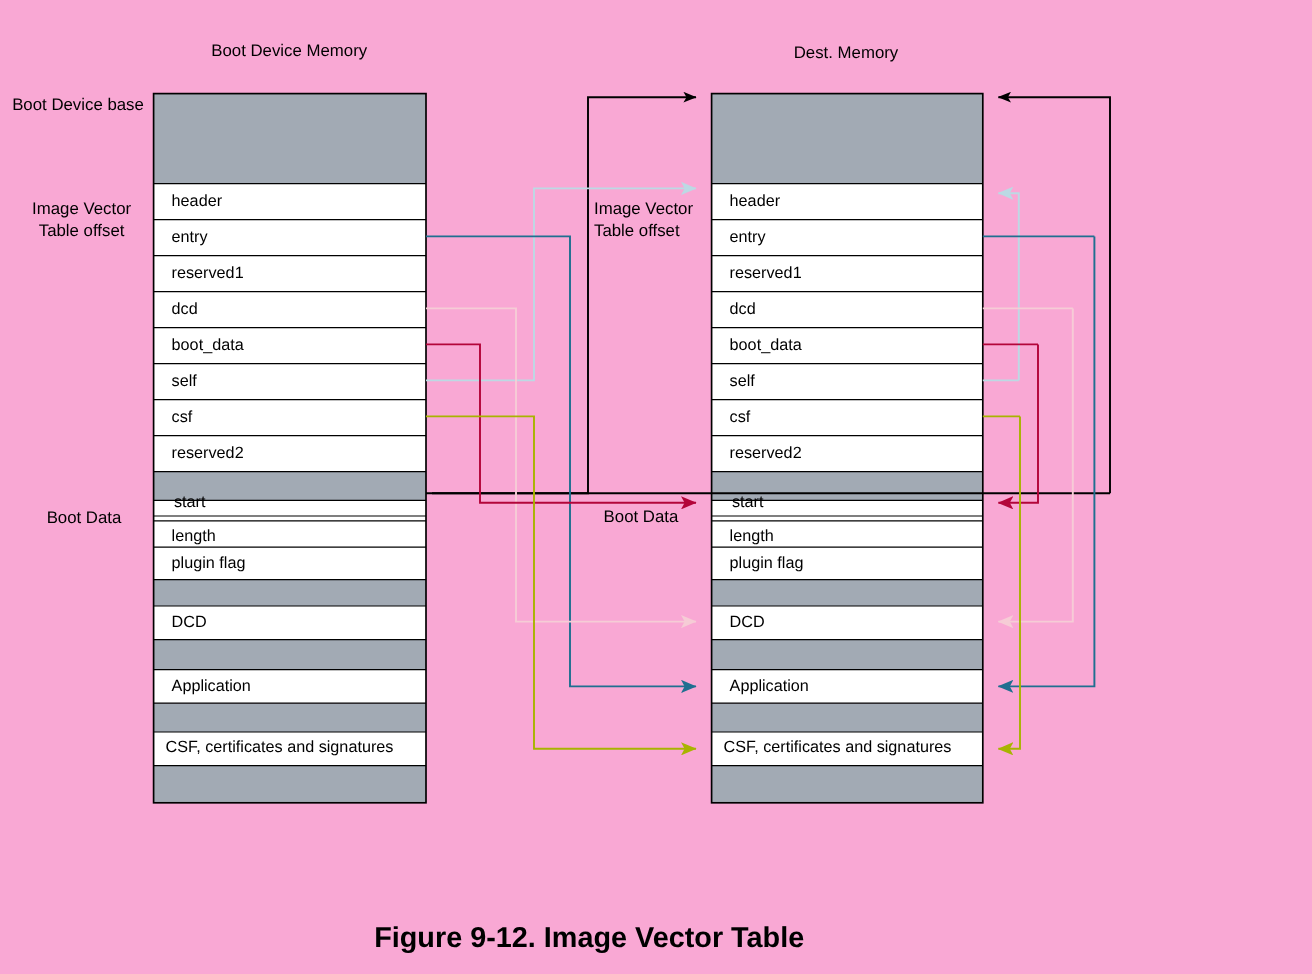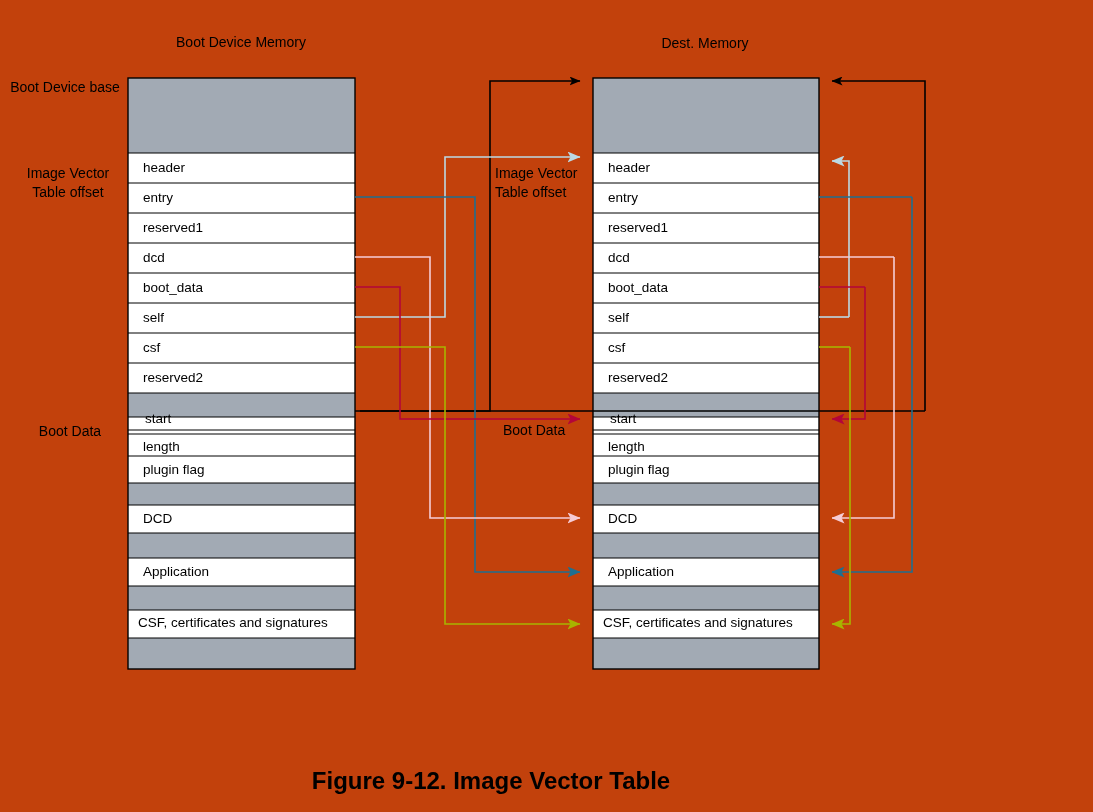--- a/index.html
+++ b/index.html
@@ -1,17 +1,17 @@
 <!DOCTYPE html>
 <html><head>
 <meta charset="utf-8">
 <style>
   html,body{margin:0;padding:0;background:#ffffff;}
   body{width:1093px;height:812px;font-family:"Liberation Sans",sans-serif;}
-  #stage{position:relative;width:1093px;height:812px;overflow:hidden;background:#c2410c;}
+  #stage{position:relative;width:1093px;height:812px;overflow:hidden;background:#f9a8d4;}
   svg#diagram{position:absolute;left:0;top:0;width:1093px;height:812px;}
   .celltxt{font-family:"Liberation Sans",sans-serif;font-size:13.5px;fill:#000;dominant-baseline:middle;}
   .sidelbl{font-family:"Liberation Sans",sans-serif;font-size:14px;fill:#000;text-anchor:middle;}
   .collbl{font-family:"Liberation Sans",sans-serif;font-size:14px;fill:#000;text-anchor:middle;}
   .midlbl{font-family:"Liberation Sans",sans-serif;font-size:14px;fill:#000;}
   .caption{font-family:"Liberation Sans",sans-serif;font-size:24px;font-weight:bold;fill:#000;text-anchor:middle;}
   .rowline{stroke:#000;stroke-width:1;}
   .box{fill:none;stroke:#000;stroke-width:1.4;}
 </style>
 </head>

